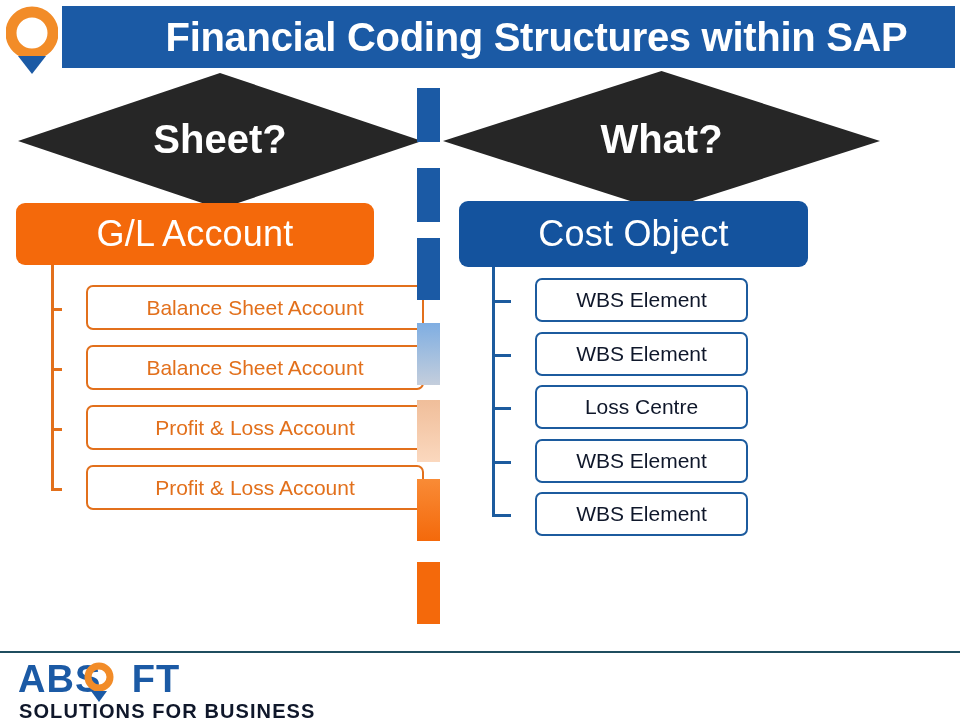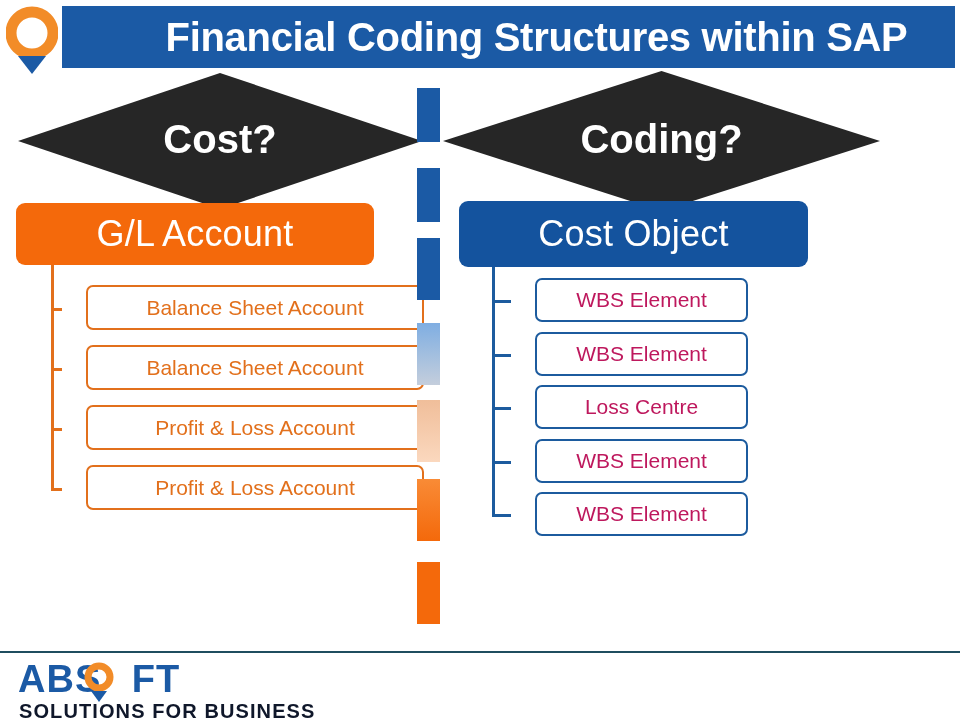--- a/index.html
+++ b/index.html
@@ -120,21 +120,21 @@
     font-size: 21px;
     box-sizing: border-box;
     margin-left: 24px;
   }
   .child-orange {
     border: 2.5px solid #E2701C;
     color: #E2701C;
   }
   .child-blue {
     border: 2.5px solid #1C5B9E;
-    color: #be185d;
+    color: #0f172a;
   }
 
   
   .trunk {
     position: absolute;
     width: 3px;
   }
   .stub {
     position: absolute;
     height: 3px;
@@ -203,24 +203,24 @@
 
   <div class="title-bar"></div>
   <div class="title-text">Financial Coding Structures within SAP</div>
 
   <svg class="pin-logo" viewBox="0 0 52 68">
     <circle cx="26" cy="27" r="21" fill="none" stroke="#F28C28" stroke-width="11"></circle>
     <polygon points="12,50 40,50 26,68" fill="#1B5AA5"></polygon>
   </svg>
 
   <div class="diamond" id="diamond-what">
-    <span class="diamond-label">Cost?</span>
+    <span class="diamond-label">Sheet?</span>
   </div>
   <div class="diamond" id="diamond-where">
-    <span class="diamond-label">Coding?</span>
+    <span class="diamond-label">What?</span>
   </div>
 
   <div class="head-box" id="cost-object-box">Cost Object</div>
   <div class="head-box" id="gl-account-box">G/L Account</div>
 
   <div id="left-tree">
       <div class="trunk trunk-orange" style="left: 51px; top: 265px; height: 222.5px;"></div>
       <div class="stub stub-orange" style="left: 51px; top: 307.5px; width: 11px;"></div>
       <div class="child-box child-orange" style="left: 62px; top: 285px; width: 338px; height: 45px;">Balance Sheet Account</div>
       <div class="stub stub-orange" style="left: 51px; top: 367.5px; width: 11px;"></div>

